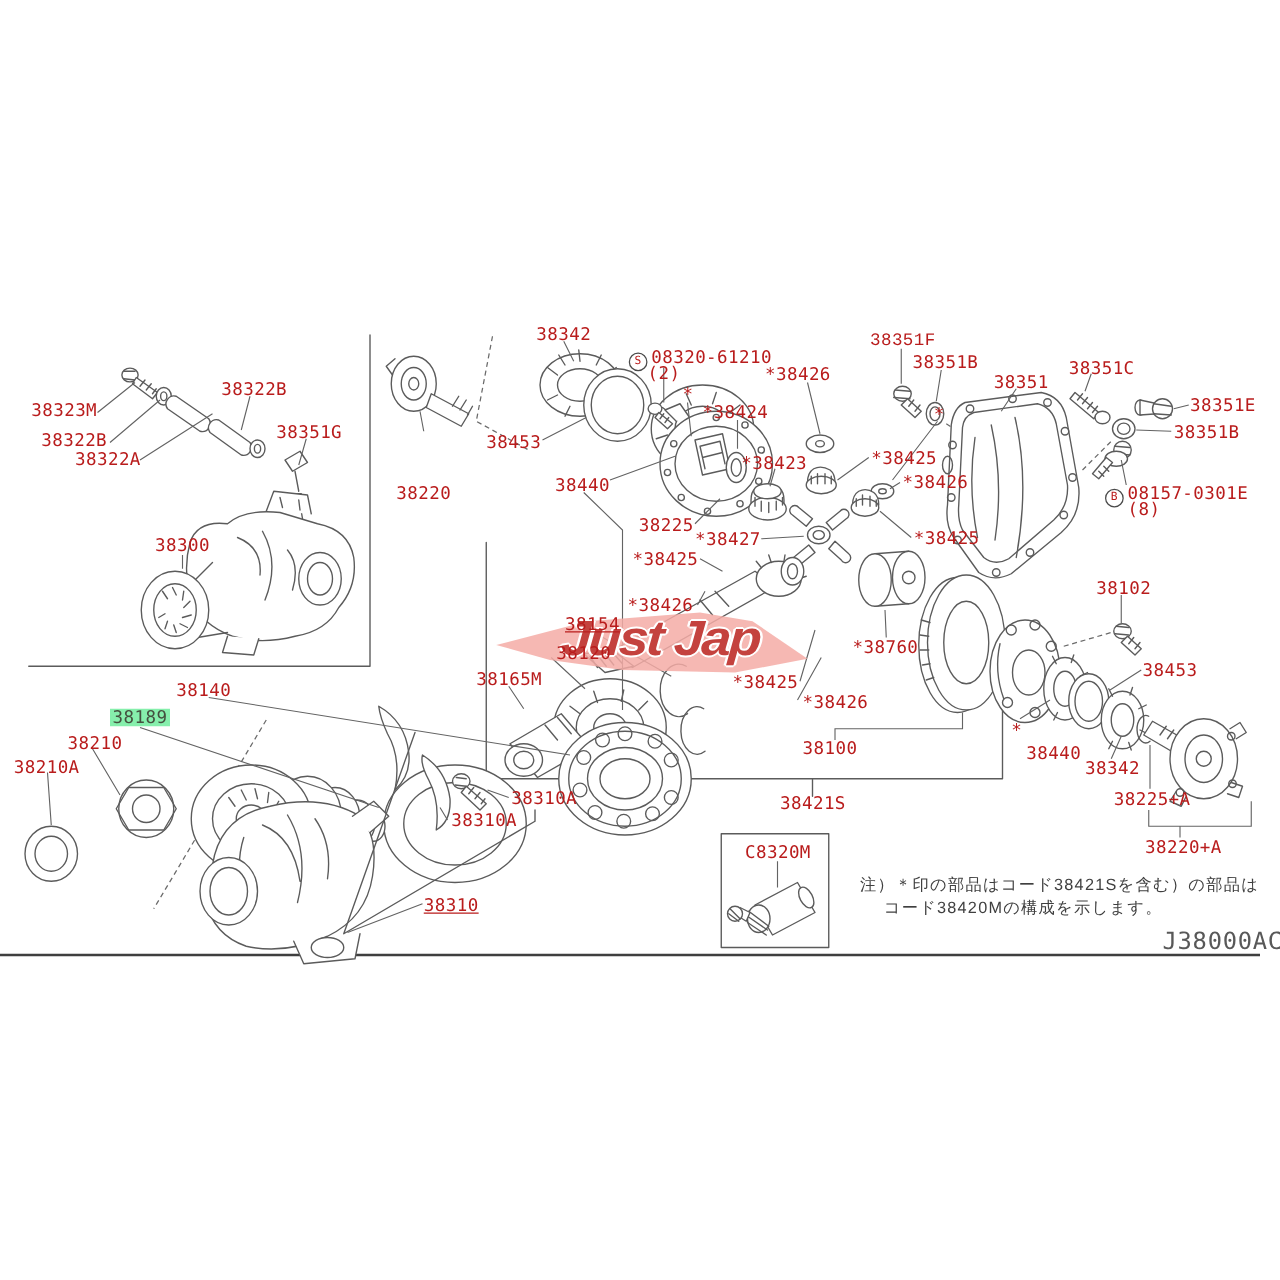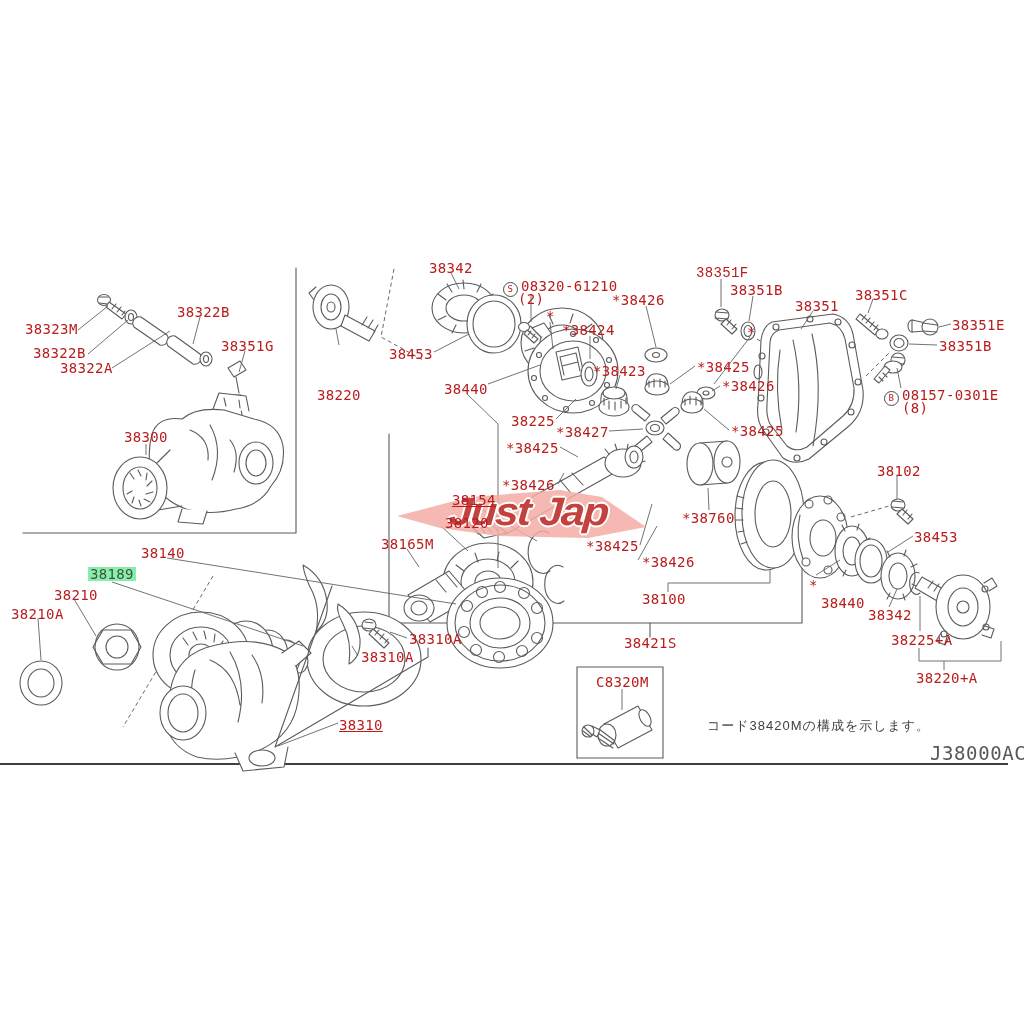--- a/index.html
+++ b/index.html
@@ -349,17 +349,18 @@
       <span class="lbl hl" style="left: 88px; top: 567px;">38189</span>
       <span class="lbl" style="left: 54px; top: 588px;">38210</span>
       <span class="lbl" style="left: 11px; top: 607px;">38210A</span>
       <span class="lbl" style="left: 409px; top: 632px;">38310A</span>
       <span class="lbl" style="left: 361px; top: 650px;">38310A</span>
       <span class="lbl" style="left: 339px; top: 718px; text-decoration: underline;">38310</span>
       <span class="lbl" style="left: 596px; top: 675px;">C8320M</span>
       <span class="lbl" style="left: 546px; top: 309px;">*</span>
       <span class="lbl" style="left: 747px; top: 325px;">*</span>
       <span class="lbl" style="left: 809px; top: 578px;">*</span>
+      <span class="lbl note" style="left: 688px; top: 701px;">注）＊印の部品はコード38421Sを含む）の部品は</span>
       <span class="lbl note" style="left: 707px; top: 719px;">コード38420Mの構成を示します。</span>
       <span class="lbl code" style="left: 930px; top: 746px;">J38000AC</span>
     </div>
 
 </div>
 
 </body></html>

